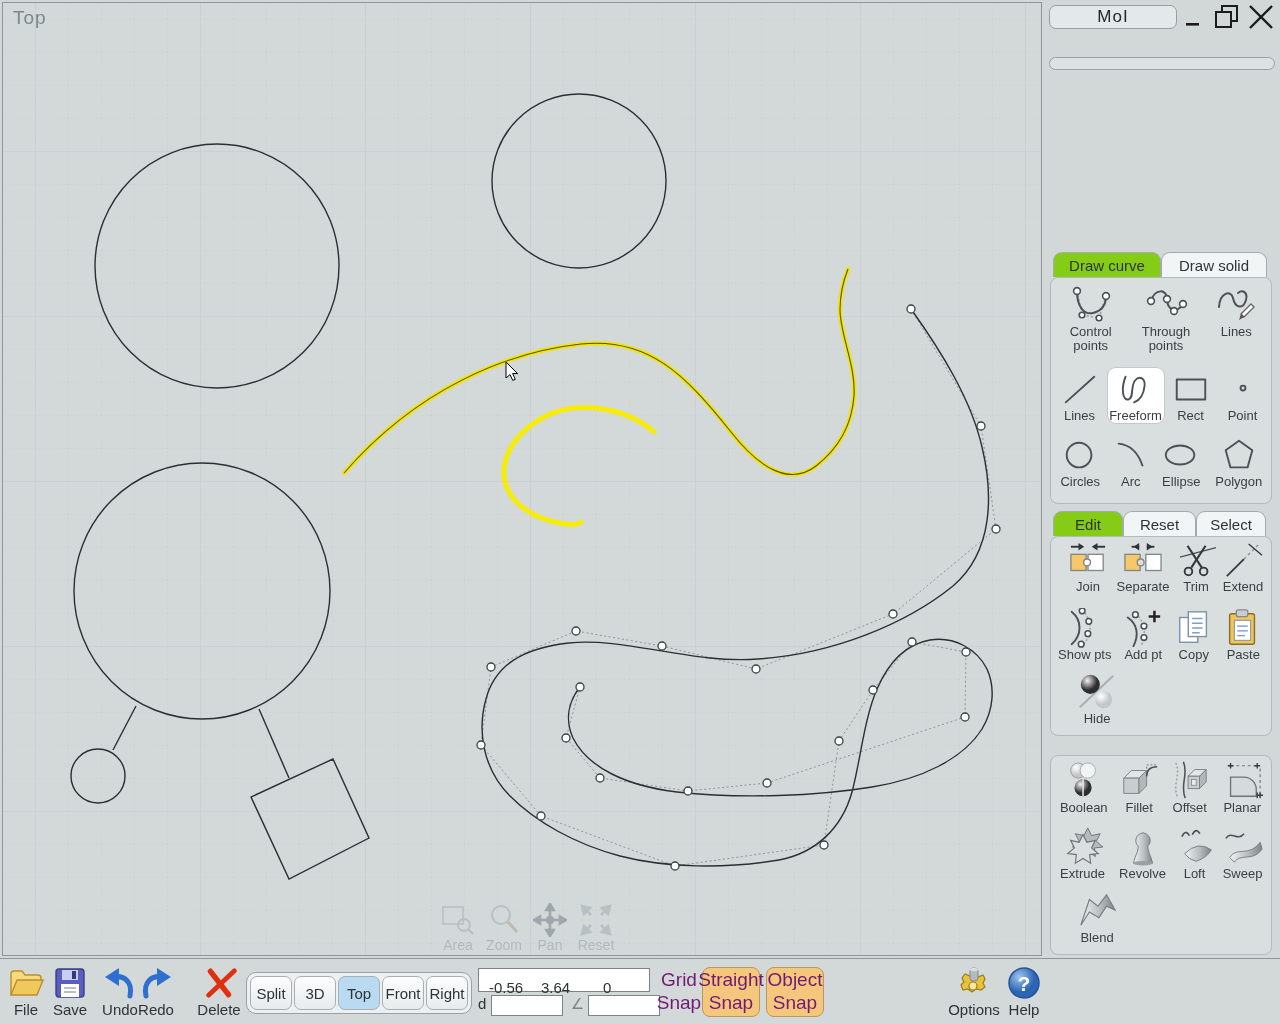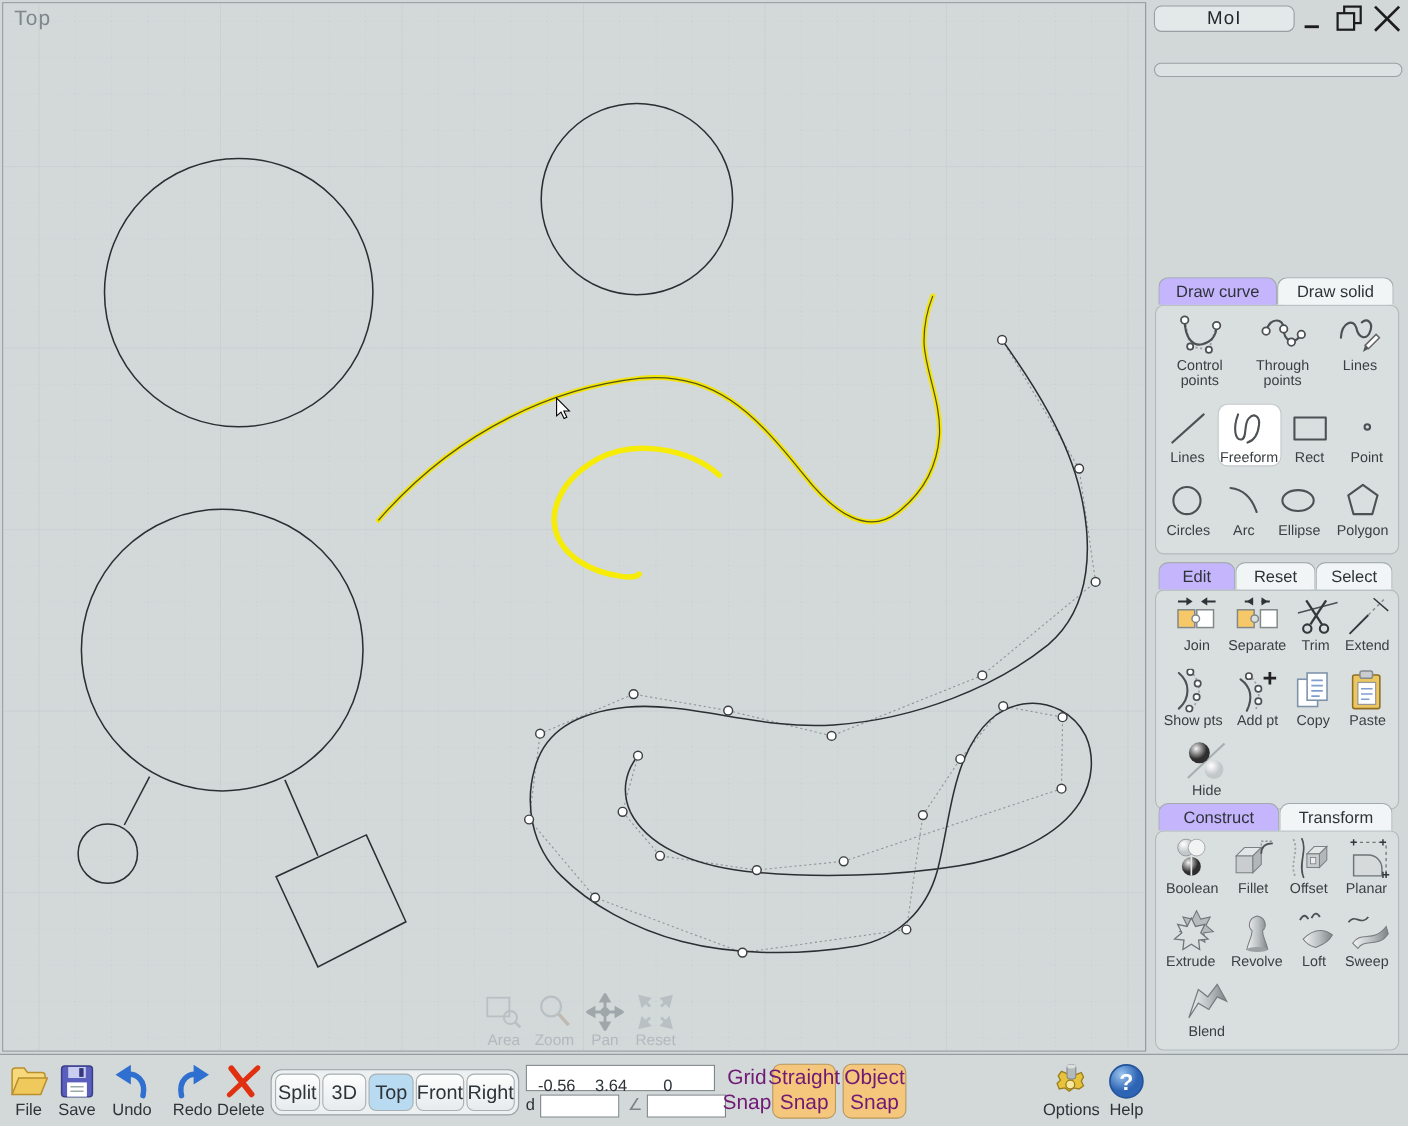--- a/index.html
+++ b/index.html
@@ -29,41 +29,41 @@
   .winbtn { position:absolute; top:6px; }
   .progressbar { position:absolute; left:1049px; top:57px; width:226px; height:13px;
                  border:1px solid #9aa1a4; border-radius:7px; background:#dce1e1; }
 
   
   .section { position:absolute; left:1050px; width:222px; }
   .tabs { display:flex; margin-left:3px; position:relative; z-index:2; }
   .tab  { border:1px solid #a2aaad; border-bottom:none; border-radius:9px 9px 0 0;
           background:#f2f5f5; font-size:15px; color:#2e3337; text-align:center;
           padding:4px 0 3px 0; }
-  .tab.sel { background:#c4b5fd; }
+  .tab.sel { background:#84cc16; }
   .box  { position:absolute; left:0; right:0; top:25px; bottom:0;
           background:#d9dede; border:1px solid #b2b9bb; border-radius:8px; padding:2px; }
   .trow { display:flex; align-items:flex-start; }
   .tool { text-align:center; font-size:13px; line-height:1.1; color:#3a3f42; padding-top:3px; }
   .tool svg { display:block; margin:0 auto; }
   .tool.sel { background:#fff; border-radius:8px; box-shadow:0 0 0 1px #c3c9cb; }
   .mi { stroke:#4c5154; stroke-width:2px; fill:none; stroke-linecap:round; stroke-linejoin:round; }
   .mipt { fill:#fff; stroke:#4c5154; stroke-width:1.6px; }
   .midot { stroke:#9aa0a3; stroke-width:1.6px; fill:none; stroke-dasharray:2 2.2; }
 
   
   .bottombar { position:absolute; left:0; top:958px; width:1280px; height:66px;
                background:#d3d9d9; border-top:1px solid #8e969a; }
   .bb-item { position:absolute; text-align:center; font-size:15px; color:#2e3337; }
   .bb-item svg { display:block; margin:0 auto; }
   .viewgroup { position:absolute; left:246px; top:13px; width:226px; height:42px;
                border:1px solid #99a1a4; border-radius:10px; background:#edf0f1;
                display:flex; padding:2px; }
   .vbtn { flex:1; margin:1px; border:1px solid #a7afb2; border-radius:7px;
-          background:linear-gradient(#fdfefe,#e6ebec); font-size:18px; color:#2e3337;
+          background:linear-gradient(#fdfefe,#e6ebec); font-size:15px; color:#2e3337;
           display:flex; align-items:center; justify-content:center; }
   .vbtn.sel { background:#b9dbf2; }
   .coordbox { position:absolute; left:478px; top:9px; width:172px; height:24px;
               background:#fff; border:1px solid #7d8487; display:flex; align-items:center;
               font-size:15px; color:#2e3337; }
   .coordbox span { display:inline-block;margin-top:14px; }
   .drow { position:absolute; left:478px; top:36px; height:22px; font-size:15px; color:#2e3337; }
   .drow input { width:72px; height:21px; border:1px solid #7d8487; background:#fff;
                 font-size:14px; vertical-align:middle; }
   .snap { position:absolute; top:8px; width:58px; height:50px; font-size:19px; color:#701a75;
@@ -402,24 +402,20 @@
           <circle cx="15" cy="13" r="10" fill="url(#sphD)"></circle>
           <circle cx="29" cy="29" r="9" fill="url(#sphL)"></circle>
         </svg>
         <span>Hide</span>
       </div>
     </div>
   </div>
 </div>
 
 <div class="section" style="top:730px;height:225px">
-  <div class="tabs">
-    <div class="tab sel" style="width:110px">Construct</div>
-    <div class="tab" style="width:103px">Transform</div>
-  </div>
   <div class="box">
     <div class="trow" style="height:66px;justify-content:space-around">
       <div class="tool" style="width:56px">
         <svg width="44" height="40" viewBox="0 0 44 42">
           <circle cx="16" cy="10" r="8" fill="url(#sphL)" stroke="#8a9093" stroke-width="0.8"></circle>
           <circle cx="26" cy="10" r="8" fill="#f2f4f4" stroke="#9aa0a3" stroke-width="0.8"></circle>
           <circle cx="21" cy="28" r="9" fill="url(#sphD)"></circle>
           <line x1="21" y1="19" x2="21" y2="37" stroke="#e8e8e8" stroke-width="1.6"></line>
         </svg>
         <span>Boolean</span>
@@ -525,21 +521,21 @@
     </svg>
     <span>Save</span>
   </div>
   <div class="bb-item" style="left:97px;top:6px;width:46px">
     <svg width="36" height="36" viewBox="0 0 36 36">
       <path d="M28,31 C31,17 22,10 12,12" fill="none" stroke="#2f6fd0" stroke-width="5" stroke-linecap="round"></path>
       <polygon points="3,12 17,3 17,21" fill="#2f6fd0"></polygon>
     </svg>
     <span>Undo</span>
   </div>
-  <div class="bb-item" style="left:152px;top:6px;width:46px">
+  <div class="bb-item" style="left:133px;top:6px;width:46px">
     <svg width="36" height="36" viewBox="0 0 36 36">
       <g transform="scale(-1,1) translate(-36,0)">
         <path d="M28,31 C31,17 22,10 12,12" fill="none" stroke="#2f6fd0" stroke-width="5" stroke-linecap="round"></path>
         <polygon points="3,12 17,3 17,21" fill="#2f6fd0"></polygon>
       </g>
     </svg>
     <span>Redo</span>
   </div>
   <div class="bb-item" style="left:192px;top:6px;width:54px">
     <svg width="36" height="36" viewBox="0 0 36 36">

